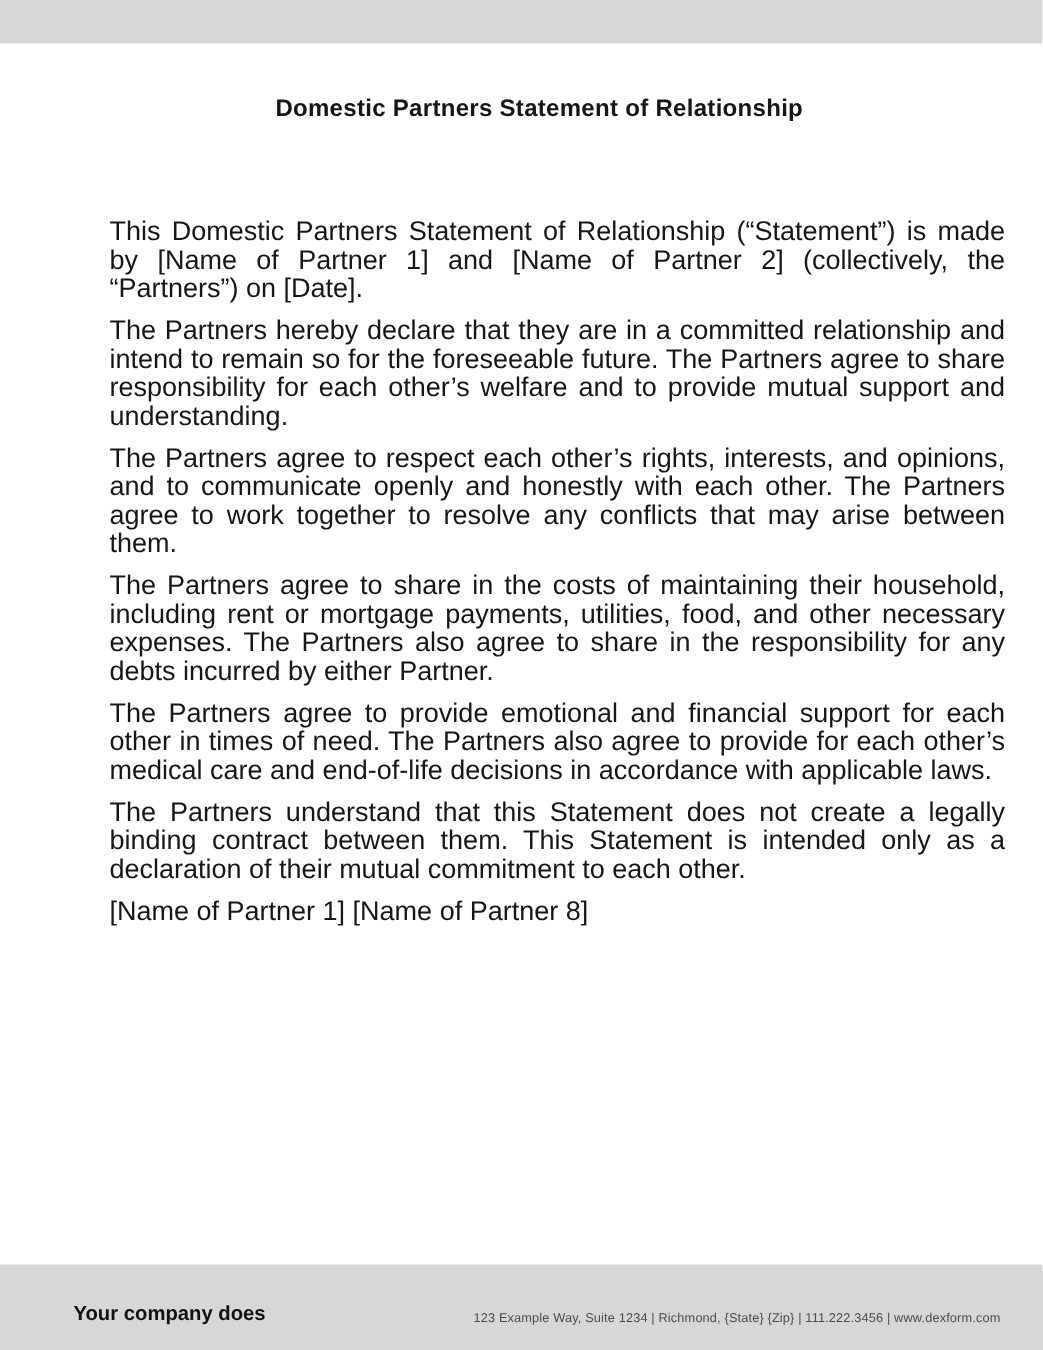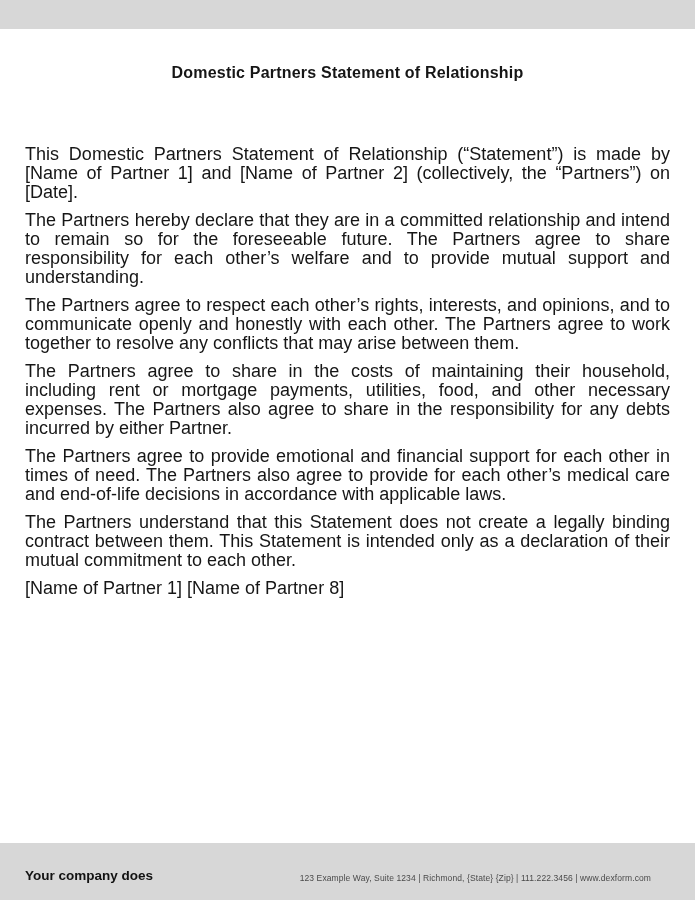--- a/index.html
+++ b/index.html
@@ -1,20 +1,20 @@
 <!DOCTYPE html>
 <html style="--band-gray: #d7d7d7; --text-main: #161616; --text-footer: #4a4a4a;"><head>
 <meta charset="utf-8">
 <style>
   :root {
     --band-gray: #d7d7d7;
     --text-main: #161616;
     --text-footer: #4a4a4a;
   }
-  * { box-sizing: border-box; }
+  * { box-sizing: border-box; padding-left: 24px; }
   html, body { margin: 0; padding: 0; }
   body {
     font-family: "Liberation Sans", sans-serif;
     background: #ffffff;
   }
   .canvas {
     position: relative;
     width: 695px;
     height: 900px;
     background: #ffffff;
@@ -68,21 +68,21 @@
   .company-name {
     position: absolute;
     left: 25px;
     top: 25px;
     font-size: 13.5px;
     font-weight: bold;
     color: #121212;
   }
   .contact-info {
     position: absolute;
-    right: 44px;
+    right: 28px;
     top: 30px;
     font-size: 8.5px;
     color: var(--text-footer);
     letter-spacing: 0.1px;
   }
 </style>
 </head>
 <body>
 
 <div class="canvas">

